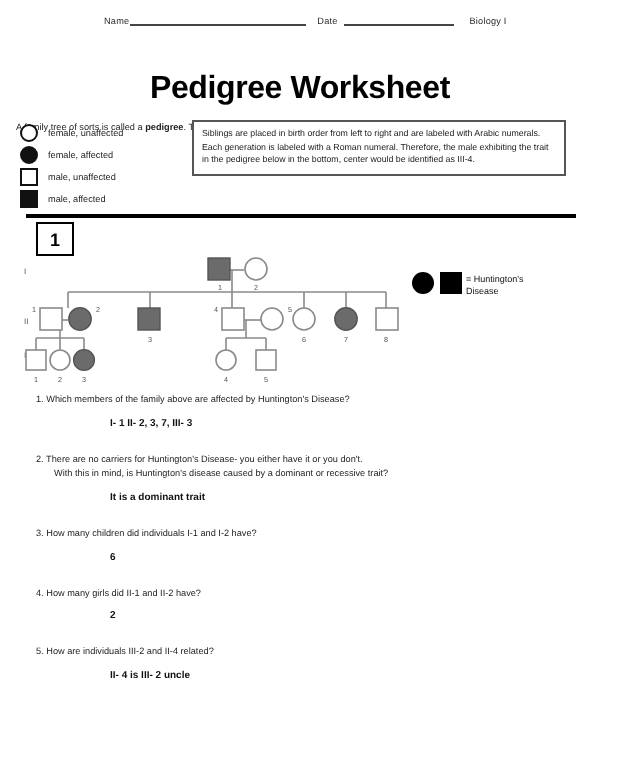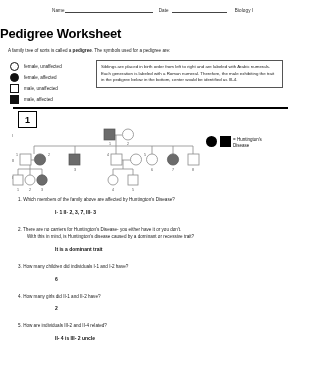--- a/index.html
+++ b/index.html
@@ -11,22 +11,22 @@
   .sheet{position:relative;width:300px;height:386px;}
 
   
   .hdr{display:flex;align-items:flex-end;font-size:4.6px;color:#2b2b2b;
        padding:7px 8px 0 52px;letter-spacing:.1px;}
   .hdr .lbl{white-space:nowrap;}
   .rule{border-bottom:.6px solid #444;flex:0 0 auto;height:5px;}
   .rule.long{width:88px;margin:0 6px 0 0;}
   .rule.mid{width:55px;margin:0 8px 0 3px;}
 
-  .title{font-size:13px;font-weight:bold;letter-spacing:-.2px;
-         margin-top:13px;color:#000;}
+  .title{text-align:center;font-size:16px;font-weight:bold;letter-spacing:-.2px;
+         margin-top:23px;color:#000;}
 
   .intro{font-size:4.6px;margin:7px 0 0 8px;color:#222;}
   .intro b{font-weight:bold;}
 
   
   .legend{position:absolute;left:10px;top:61px;width:78px;}
   .legrow{display:flex;align-items:center;height:11px;font-size:4.6px;color:#222;}
   .sym{width:7px;height:7px;margin-right:5px;flex:0 0 auto;}
   .c-open{border:.8px solid #111;border-radius:50%;background:#fff;}
   .c-fill{border:.8px solid #111;border-radius:50%;background:#111;}

